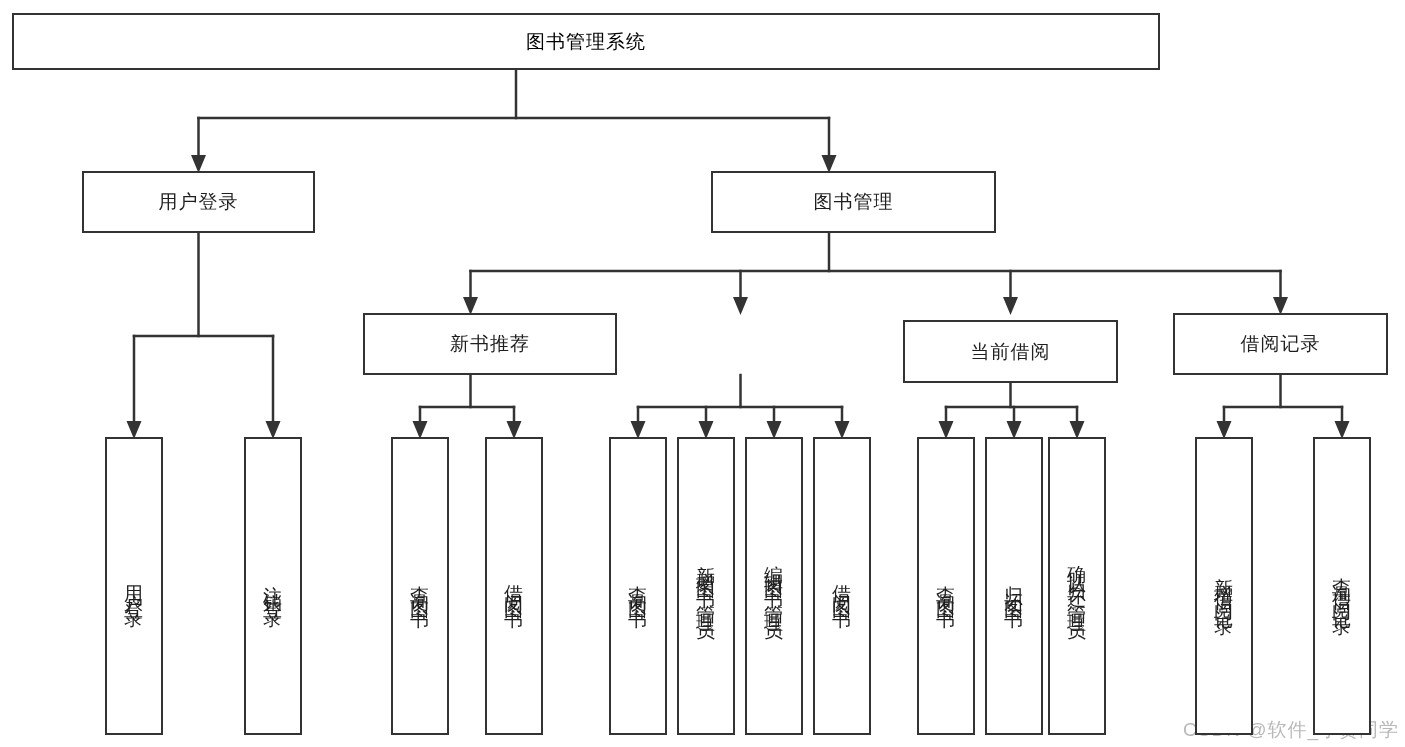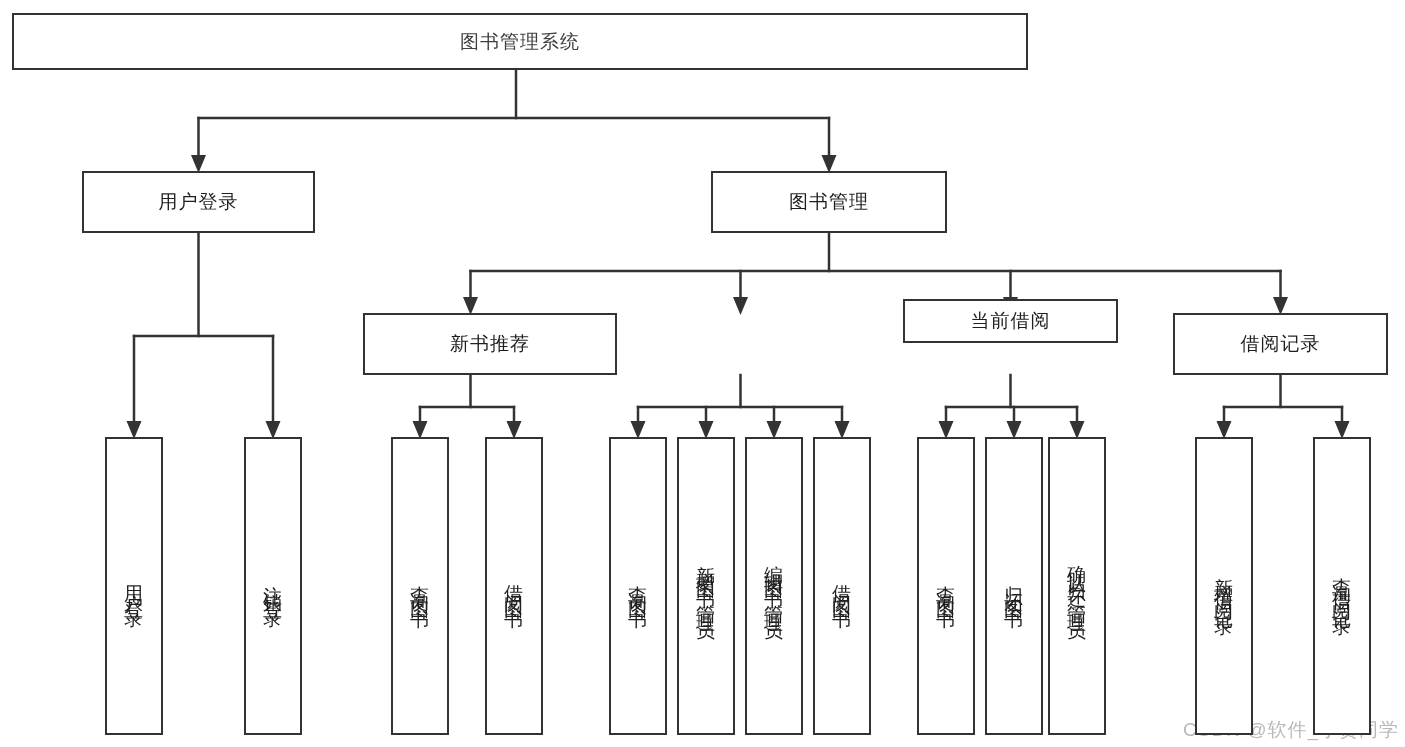--- a/index.html
+++ b/index.html
@@ -76,33 +76,33 @@
       <line x1="1077" y1="407" x2="1077" y2="424" stroke="#333333" stroke-width="2.5" stroke-linecap="square"></line>
       <polygon points="1077,439 1069.5,421 1084.5,421" fill="#333333"></polygon>
       <line x1="1280.5" y1="375" x2="1280.5" y2="407" stroke="#333333" stroke-width="2.5" stroke-linecap="square"></line>
       <line x1="1224" y1="407" x2="1342" y2="407" stroke="#333333" stroke-width="2.5" stroke-linecap="square"></line>
       <line x1="1224" y1="407" x2="1224" y2="424" stroke="#333333" stroke-width="2.5" stroke-linecap="square"></line>
       <polygon points="1224,439 1216.5,421 1231.5,421" fill="#333333"></polygon>
       <line x1="1342" y1="407" x2="1342" y2="424" stroke="#333333" stroke-width="2.5" stroke-linecap="square"></line>
       <polygon points="1342,439 1334.5,421 1349.5,421" fill="#333333"></polygon>
     </svg>
   <div id="watermark" style="color: rgb(185, 185, 185);">CSDN @软件_小贺同学</div>
-<div class="node" style="left: 12px; top: 13px; width: 1016px; height: 57px; border-color: rgb(51, 51, 51); color: #404040;">
+<div class="node" style="left: 12px; top: 13px; width: 1148px; height: 57px; border-color: rgb(51, 51, 51); color: #000000;">
       <span>图书管理系统</span>
     </div>
     <div class="node" style="left: 82px; top: 171px; width: 233px; height: 62px; border-color: rgb(51, 51, 51); color: rgb(31, 31, 31);">
       <span>用户登录</span>
     </div>
-    <div class="node" style="left: 711px; top: 171px; width: 236px; height: 62px; border-color: rgb(51, 51, 51); color: rgb(31, 31, 31);">
+    <div class="node" style="left: 711px; top: 171px; width: 285px; height: 62px; border-color: rgb(51, 51, 51); color: rgb(31, 31, 31);">
       <span>图书管理</span>
     </div>
     <div class="node" style="left: 363px; top: 313px; width: 254px; height: 62px; border-color: rgb(51, 51, 51); color: rgb(31, 31, 31);">
       <span>新书推荐</span>
     </div>
-    <div class="node" style="left: 903px; top: 299px; width: 215px; height: 44px; border-color: rgb(51, 51, 51); color: rgb(31, 31, 31);">
+    <div class="node" style="left: 903px; top: 320px; width: 215px; height: 63px; border-color: rgb(51, 51, 51); color: rgb(31, 31, 31);">
       <span>当前借阅</span>
     </div>
     <div class="node" style="left: 1173px; top: 313px; width: 215px; height: 62px; border-color: rgb(51, 51, 51); color: rgb(31, 31, 31);">
       <span>借阅记录</span>
     </div>
     <div class="node vertical" style="left: 105px; top: 437px; width: 58px; height: 298px; border-color: rgb(51, 51, 51); color: rgb(31, 31, 31);">
       <span>用户登录</span>
     </div>
     <div class="node vertical" style="left: 244px; top: 437px; width: 58px; height: 298px; border-color: rgb(51, 51, 51); color: rgb(31, 31, 31);">
       <span>注销登录</span>

